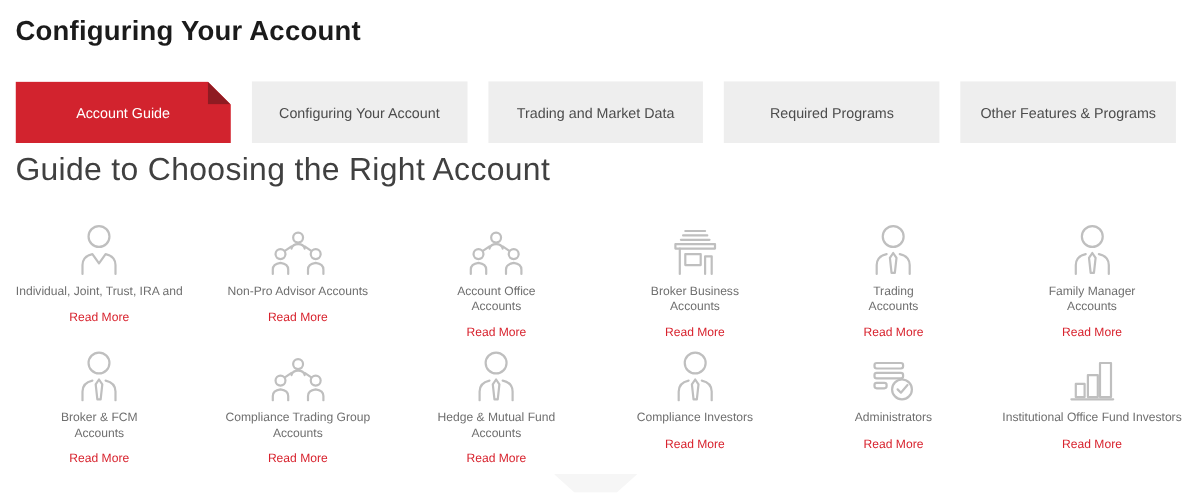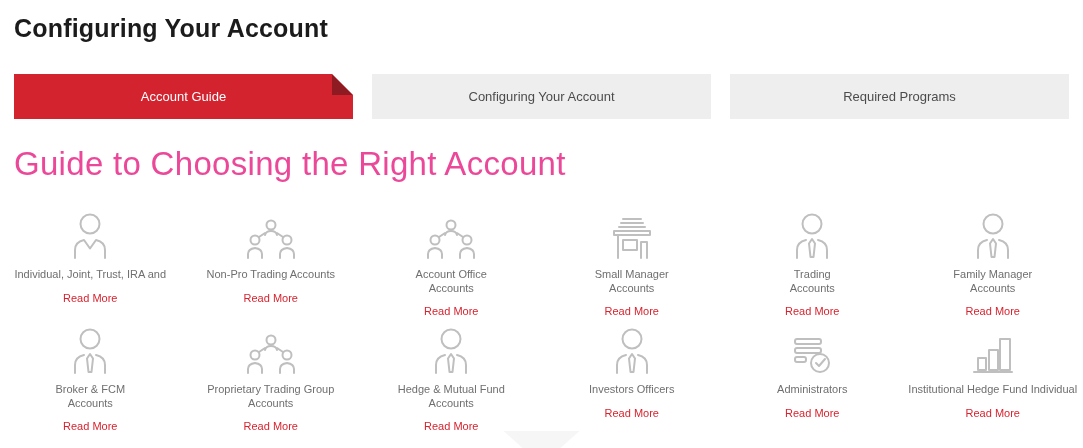--- a/index.html
+++ b/index.html
@@ -6,38 +6,38 @@
   body{
     width:1083px;height:448px;position:relative;overflow:hidden;
     background:#ffffff;font-family:"Liberation Sans", sans-serif;
   }
   
   .page-title{
     margin:12px 14px 0;font-size:25px;line-height:32px;font-weight:700;
     color:#1b1b1b;letter-spacing:.2px;
   }
   
-  .tab-bar{display:flex;gap:19px;margin:30px 14px 0;height:45px;}
+  .tab-bar{display:flex;gap:19px;margin:30px 14px 0;height:56px;}
   .tab{
     flex:1 1 0;display:flex;align-items:center;justify-content:center;
     background:#eeeeee;color:#4c4c4c;font-size:13px;cursor:pointer;
     position:relative;white-space:nowrap;
   }
   .tab.active{
     background:#d2232e;color:#ffffff;
     clip-path:polygon(0 0,calc(100% - 21px) 0,100% 21px,100% 100%,0 100%);
   }
   .tab.active::after{
     content:"";position:absolute;top:0;right:0;width:21px;height:21px;
     background:#8f1b22;clip-path:polygon(0 0,100% 100%,0 100%);
   }
   
   .section-heading{
-    margin:28px 14px 0;font-size:33px;line-height:34px;font-weight:300;
-    color:#ec4899;letter-spacing:.3px;
+    margin:8px 14px 0;font-size:29px;line-height:34px;font-weight:300;
+    color:#404040;letter-spacing:.3px;
   }
   
   .cards-grid{
     margin-top:28px;display:grid;grid-template-columns:repeat(6,1fr);
     grid-auto-rows:115px;
   }
   .card{display:flex;flex-direction:column;align-items:center;text-align:center;}
   .icon-box{height:50px;display:flex;align-items:flex-end;justify-content:center;margin-bottom:9px;}
   .icon-box svg{stroke:#bfbfbf;fill:none;stroke-width:2;stroke-linecap:round;stroke-linejoin:round;}
   .card-label{font-size:11px;line-height:13.5px;color:#6f6f6f;}
@@ -58,21 +58,27 @@
 <h1 class="page-title">Configuring Your Account</h1>
 
 <div class="tab-bar">
   <div class="tab active">
     <span>Account Guide</span>
   </div>
   <div class="tab">
     <span>Configuring Your Account</span>
   </div>
   <div class="tab">
+    <span>Trading and Market Data</span>
+  </div>
+  <div class="tab">
     <span>Required Programs</span>
+  </div>
+  <div class="tab">
+    <span>Other Features &amp; Programs</span>
   </div>
 </div>
 
 <h2 class="section-heading">Guide to Choosing the Right Account</h2>
 
 <div class="cards-grid">
 
   <div class="card">
     <div class="icon-box">
       <svg width="48" height="46" viewBox="0 0 48 46">
@@ -93,21 +99,21 @@
         <path d="M20 16 q1-4 6-4 q5 0 6 4"></path>
         <path d="M20 14 L14 18"></path>
           <path d="M32 14 L38 18"></path>
         <circle cx="10" cy="21" r="4.5"></circle>
         <path d="M3 39 v-4 q0-5 7-6 q7 1 7 6 v4"></path>
         <circle cx="42" cy="21" r="4.5"></circle>
         <path d="M35 39 v-4 q0-5 7-6 q7 1 7 6 v4"></path>
       </svg>
     </div>
     <div class="card-label">
-      <span class="line">Non-Pro Trading Accounts</span>
+      <span class="line">Non-Pro Advisor Accounts</span>
       <span class="line"></span>
     </div>
     <a class="read-more">Read More</a>
   </div>
 
   <div class="card">
     <div class="icon-box">
       <svg width="52" height="40" viewBox="0 0 52 40">
         <circle cx="26" cy="6" r="4.5"></circle>
         <path d="M20 16 q1-4 6-4 q5 0 6 4"></path>
@@ -132,21 +138,21 @@
         <path d="M17 4 h18"></path>
           <path d="M15 8 h22"></path>
           <path d="M13 12 h26"></path>
         <rect x="8" y="16" width="36" height="4"></rect>
         <path d="M12 20 v23"></path>
         <rect x="17" y="25" width="14" height="10"></rect>
         <path d="M35 43 V27 h6 V43"></path>
       </svg>
     </div>
     <div class="card-label">
-      <span class="line">Small Manager</span>
+      <span class="line">Broker Business</span>
       <span class="line">Accounts</span>
     </div>
     <a class="read-more">Read More</a>
   </div>
 
   <div class="card">
     <div class="icon-box">
       <svg width="48" height="46" viewBox="0 0 48 46">
         <circle cx="24" cy="11" r="9.5"></circle>
         <path d="M9 45 v-8 q0-8 9-10"></path>
@@ -200,21 +206,21 @@
         <path d="M20 16 q1-4 6-4 q5 0 6 4"></path>
         <path d="M20 14 L14 18"></path>
           <path d="M32 14 L38 18"></path>
         <circle cx="10" cy="21" r="4.5"></circle>
         <path d="M3 39 v-4 q0-5 7-6 q7 1 7 6 v4"></path>
         <circle cx="42" cy="21" r="4.5"></circle>
         <path d="M35 39 v-4 q0-5 7-6 q7 1 7 6 v4"></path>
       </svg>
     </div>
     <div class="card-label">
-      <span class="line">Proprietary Trading Group</span>
+      <span class="line">Compliance Trading Group</span>
       <span class="line">Accounts</span>
     </div>
     <a class="read-more">Read More</a>
   </div>
 
   <div class="card">
     <div class="icon-box">
       <svg width="48" height="46" viewBox="0 0 48 46">
         <circle cx="24" cy="11" r="9.5"></circle>
         <path d="M9 45 v-8 q0-8 9-10"></path>
@@ -232,21 +238,21 @@
   <div class="card">
     <div class="icon-box">
       <svg width="48" height="46" viewBox="0 0 48 46">
         <circle cx="24" cy="11" r="9.5"></circle>
         <path d="M9 45 v-8 q0-8 9-10"></path>
         <path d="M39 45 v-8 q0-8 -9-10"></path>
         <path d="M24 26 l-3 4.5 1.5 13.5 h3 l1.5-13.5 z"></path>
       </svg>
     </div>
     <div class="card-label">
-      <span class="line">Investors Officers</span>
+      <span class="line">Compliance Investors</span>
       <span class="line"></span>
     </div>
     <a class="read-more">Read More</a>
   </div>
 
   <div class="card">
     <div class="icon-box">
       <svg width="46" height="38" viewBox="0 0 46 38">
         <rect x="6" y="3" width="26" height="5" rx="2"></rect>
         <rect x="6" y="12" width="26" height="5" rx="2"></rect>
@@ -265,21 +271,21 @@
   <div class="card">
     <div class="icon-box">
       <svg width="46" height="40" viewBox="0 0 46 40">
         <rect x="8" y="24" width="8" height="12"></rect>
         <rect x="19" y="16" width="9" height="20"></rect>
         <rect x="30" y="5" width="10" height="31"></rect>
         <path d="M4 38 h38"></path>
       </svg>
     </div>
     <div class="card-label">
-      <span class="line">Institutional Hedge Fund Individual</span>
+      <span class="line">Institutional Office Fund Investors</span>
       <span class="line"></span>
     </div>
     <a class="read-more">Read More</a>
   </div>
 
 </div>
 
 <div class="scroll-down"></div>
 
 </body></html>

